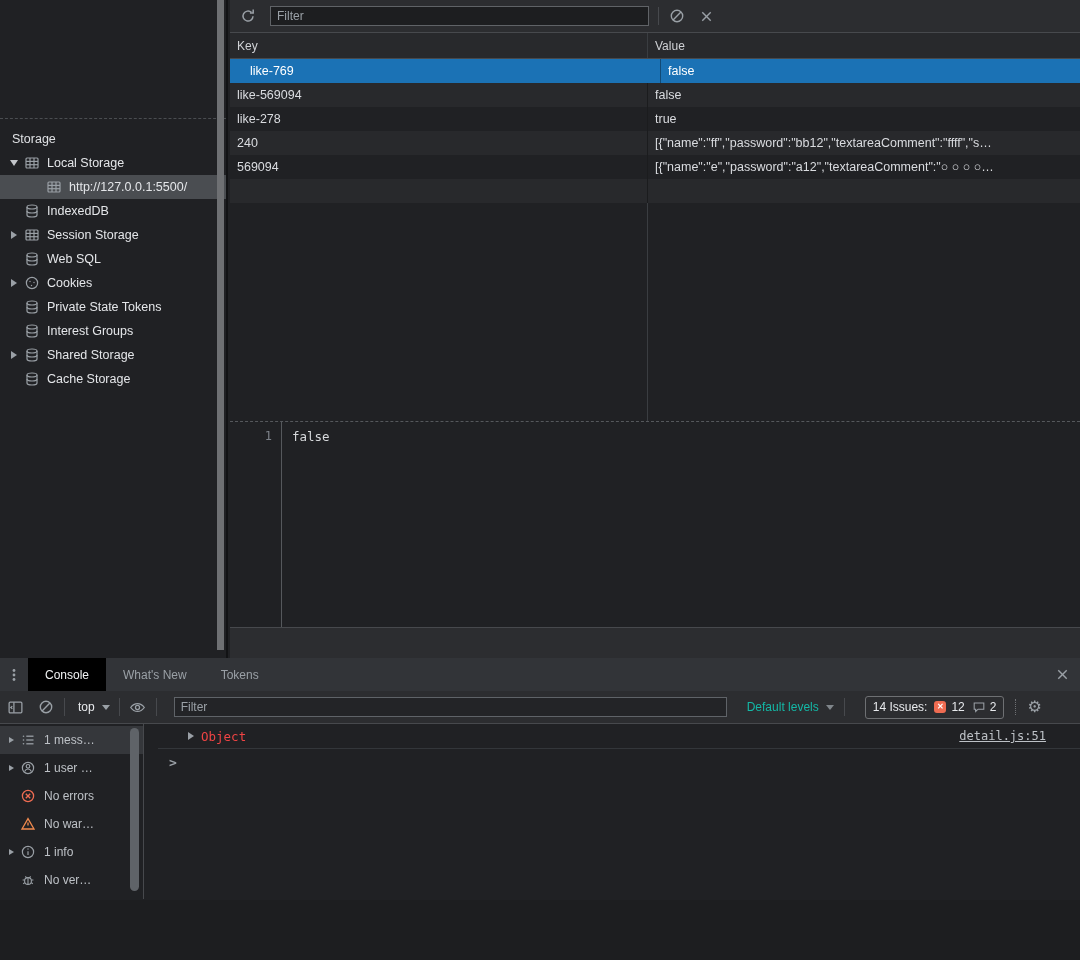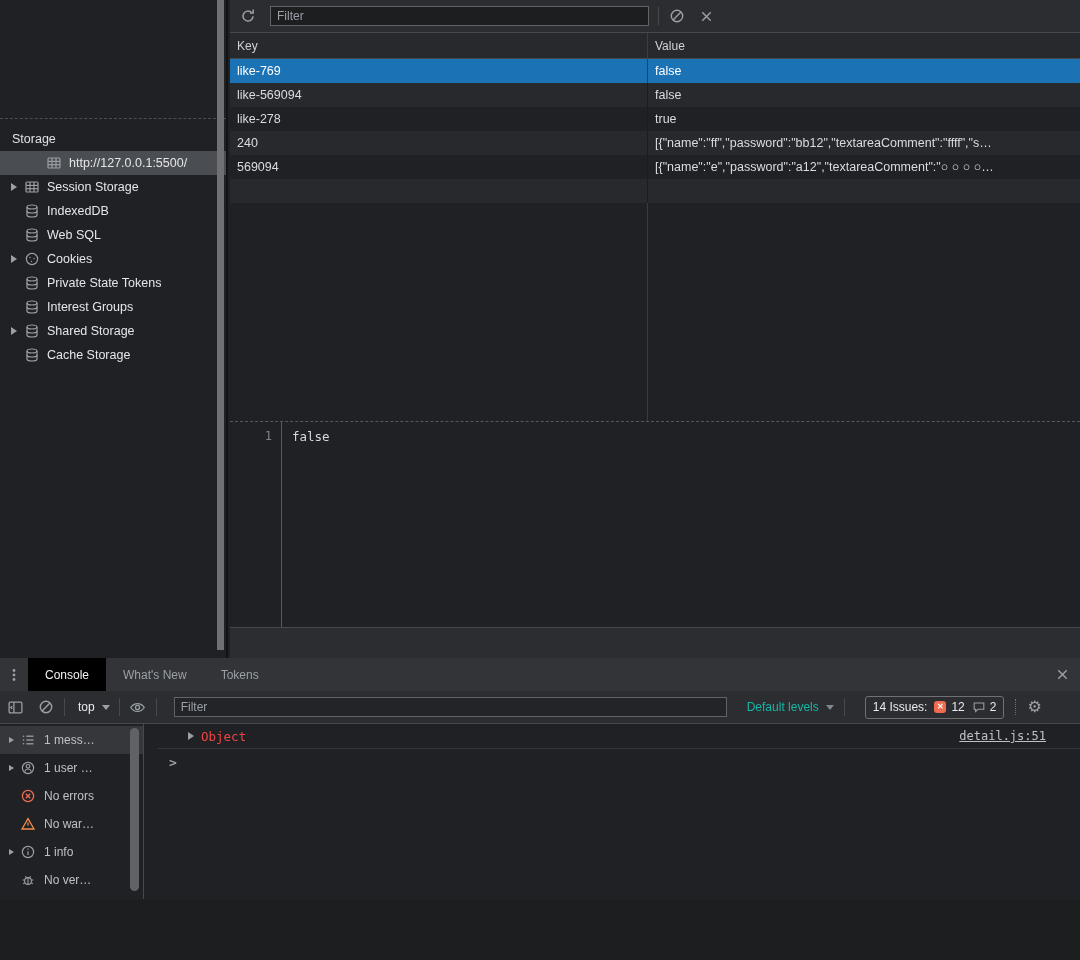--- a/index.html
+++ b/index.html
@@ -32,21 +32,21 @@
   .vdiv{width:1px;height:18px;background:#47494d;margin:0 9px;flex:none;}
   .grid-header{height:26px;display:flex;background:var(--bg_stripe,#28292c);border-bottom:1px solid #47494d;color:#d0d2d6;box-sizing:border-box;justify-content:space-between;}
   .hcell{display:flex;align-items:center;padding-left:7px;box-sizing:border-box;}
   .hcell.key{width:418px;border-right:1px solid #3a3d41;}
   .hcell.val{flex:1;}
   #grid{position:relative;height:362px;overflow:hidden;}
   .col-divider{position:absolute;left:417px;top:0;bottom:0;width:1px;background:#3a3d41;}
   .grow{position:relative;height:24px;display:flex;color:#dadce0;}
   .grow.even{background:var(--bg_stripe,#28292c);}
   .grow.odd{background:var(--bg,#202124);}
-  .grow.sel{background:var(--selection_blue,#1b72b5);color:#ffffff;}
+  .grow.sel{background:var(--selection_blue,#1b72b5);color:#ffffff;padding-left:13px;}
   .cell{display:flex;align-items:center;padding-left:7px;white-space:nowrap;overflow:hidden;box-sizing:border-box;font-size:12.5px;}
   .cell.key{width:418px;border-right:1px solid #1b1c1e;}
   .cell.val{flex:1;}
   .grow.sel .cell.key{border-right:1px solid rgba(0,0,0,.35);}
   #preview{position:absolute;top:421px;left:0;right:0;height:206px;border-top:1px dashed #55585c;display:flex;background:var(--bg,#202124);box-sizing:border-box;}
   .gutter{width:52px;flex:none;border-right:1px solid #55585c;display:flex;justify-content:flex-end;align-items:flex-start;padding:7px 9px 0 0;color:#7d828a;font-size:12px;box-sizing:border-box;}
   .codeline{padding:7px 0 0 10px;font-size:12.5px;color:#d7d9dc;}
   #footer-strip{position:absolute;top:627px;left:0;right:0;height:31px;background:var(--panel_toolbar,#2c2d30);border-top:1px solid #47494d;box-sizing:border-box;}
 
   
@@ -171,46 +171,55 @@
 </svg>
 
 <div id="screen">
 
   <div id="app">
 
     <aside id="sidebar">
       <div class="sidebar-top"></div>
       <div class="section-title">Storage</div>
 
+      <div class="tree-item">
+        <span class="arrow">
+            <span class="tri-down"></span>
+          </span>
+        <svg class="ticon" viewBox="0 0 16 16">
+            <use href="#i-table"></use>
+          </svg>
+        <span class="tlabel">Local Storage</span>
+      </div>
       <div class="tree-item lvl2 sel">
         <span class="arrow">
             <span class="tri-none"></span>
           </span>
         <svg class="ticon" viewBox="0 0 16 16">
             <use href="#i-table"></use>
           </svg>
         <span class="tlabel">http://127.0.0.1:5500/</span>
       </div>
       <div class="tree-item">
         <span class="arrow">
+            <span class="tri-none"></span>
+          </span>
+        <svg class="ticon" viewBox="0 0 16 16">
+            <use href="#i-db"></use>
+          </svg>
+        <span class="tlabel">IndexedDB</span>
+      </div>
+      <div class="tree-item">
+        <span class="arrow">
             <span class="tri-right"></span>
           </span>
         <svg class="ticon" viewBox="0 0 16 16">
             <use href="#i-table"></use>
           </svg>
         <span class="tlabel">Session Storage</span>
-      </div>
-      <div class="tree-item">
-        <span class="arrow">
-            <span class="tri-none"></span>
-          </span>
-        <svg class="ticon" viewBox="0 0 16 16">
-            <use href="#i-db"></use>
-          </svg>
-        <span class="tlabel">IndexedDB</span>
       </div>
       <div class="tree-item">
         <span class="arrow">
             <span class="tri-none"></span>
           </span>
         <svg class="ticon" viewBox="0 0 16 16">
             <use href="#i-db"></use>
           </svg>
         <span class="tlabel">Web SQL</span>
       </div>

